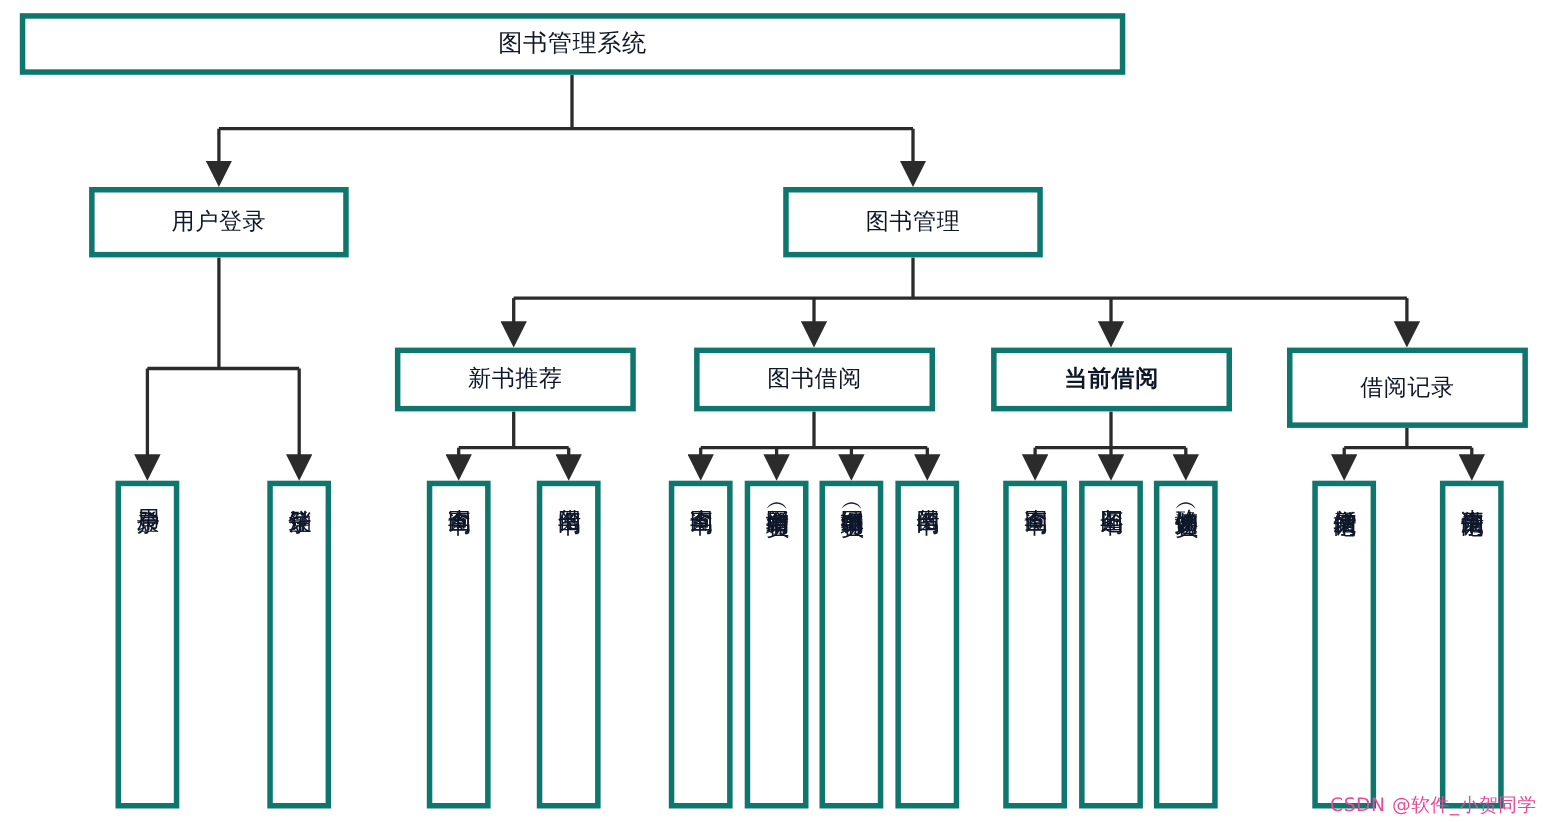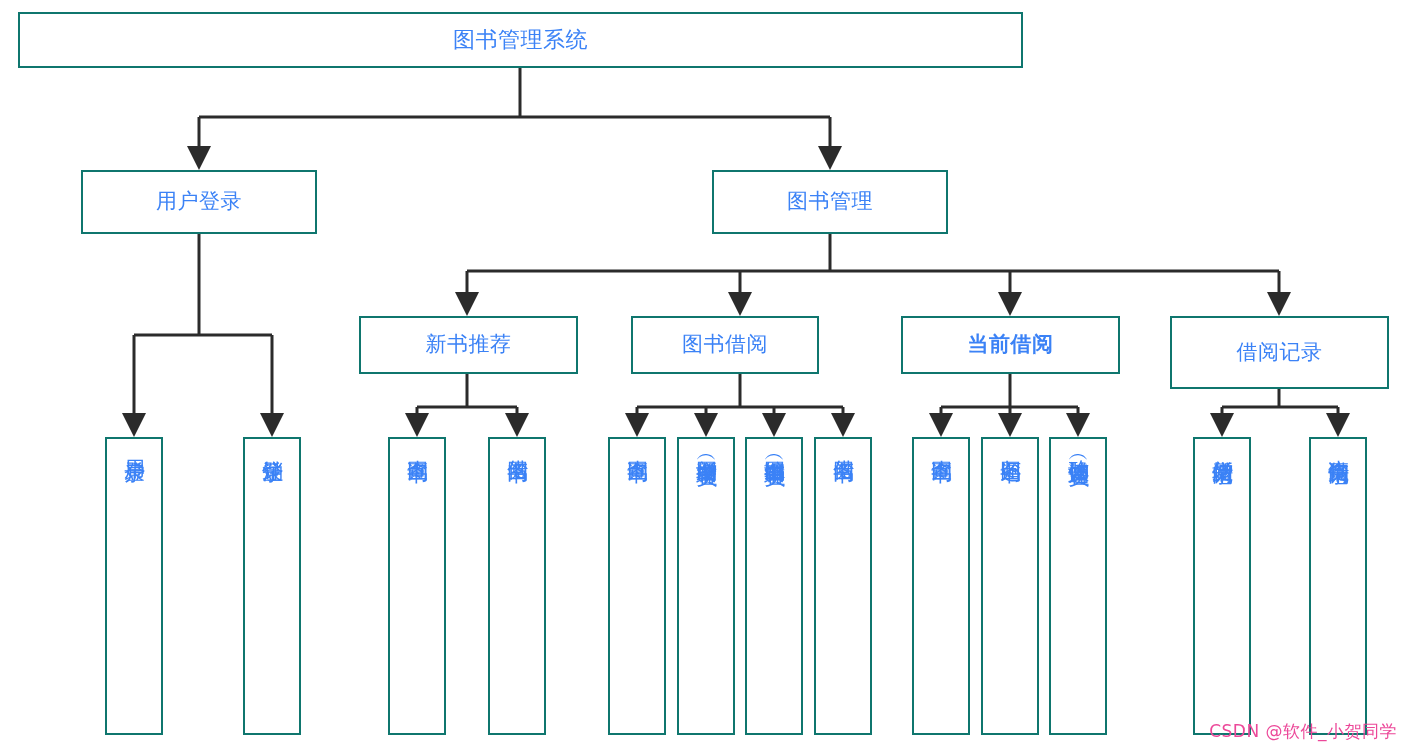--- a/index.html
+++ b/index.html
@@ -23,26 +23,26 @@
     position: absolute;
     left: 0;
     top: 0;
     width: 1405px;
     height: 747px;
     pointer-events: none;
   }
   .node {
     position: absolute;
     box-sizing: border-box;
-    border: 2px solid #0f766e;
+    border: 5px solid #0f766e;
     background: #ffffff;
     display: flex;
     align-items: center;
     justify-content: center;
-    color: #3b82f6;
+    color: #0f172a;
   }
   .node.horizontal .label {
     writing-mode: horizontal-tb;
     font-size: 21px;
     line-height: 1.1;
     letter-spacing: 0.5px;
     white-space: nowrap;
   }
   .node.vertical {
     align-items: flex-start;
@@ -136,21 +136,21 @@
   <div class="node horizontal" style="left:81px; top:170px; width:236px; height:64px;">
     <span class="label">用户登录</span>
   </div>
   <div class="node horizontal" style="left:712px; top:170px; width:236px; height:64px;">
     <span class="label">图书管理</span>
   </div>
 
   <div class="node horizontal" style="left:359px; top:316px; width:219px; height:58px;">
     <span class="label">新书推荐</span>
   </div>
-  <div class="node horizontal" style="left:631px; top:316px; width:188px; height:58px;">
+  <div class="node horizontal" style="left:631px; top:316px; width:219px; height:58px;">
     <span class="label">图书借阅</span>
   </div>
   <div class="node horizontal" style="left:901px; top:316px; width:219px; height:58px;font-weight:bold;">
     <span class="label">当前借阅</span>
   </div>
   <div class="node horizontal" style="left:1170px; top:316px; width:219px; height:73px;">
     <span class="label">借阅记录</span>
   </div>
 
   <div class="node vertical" style="left:105px; top:437px; width:58px; height:298px;">

